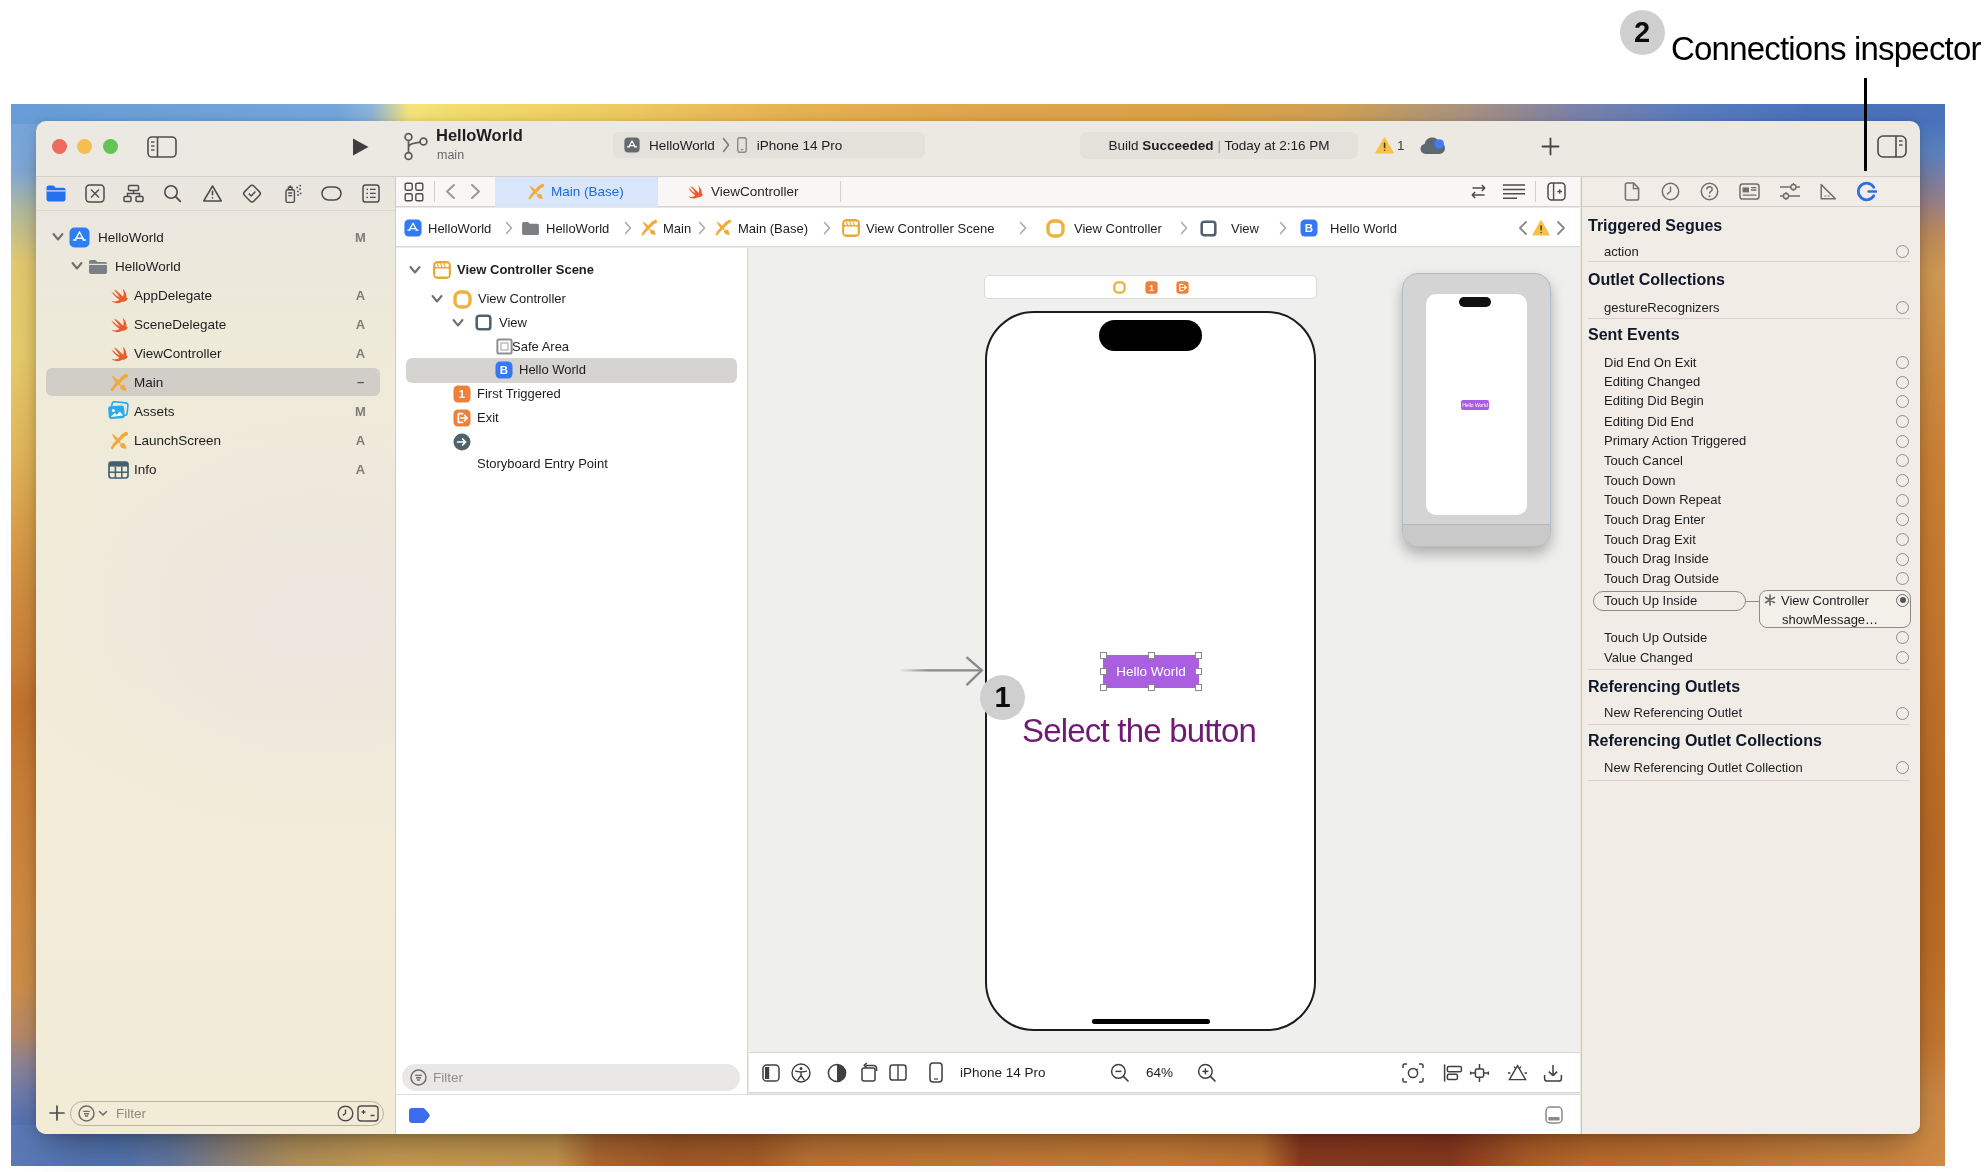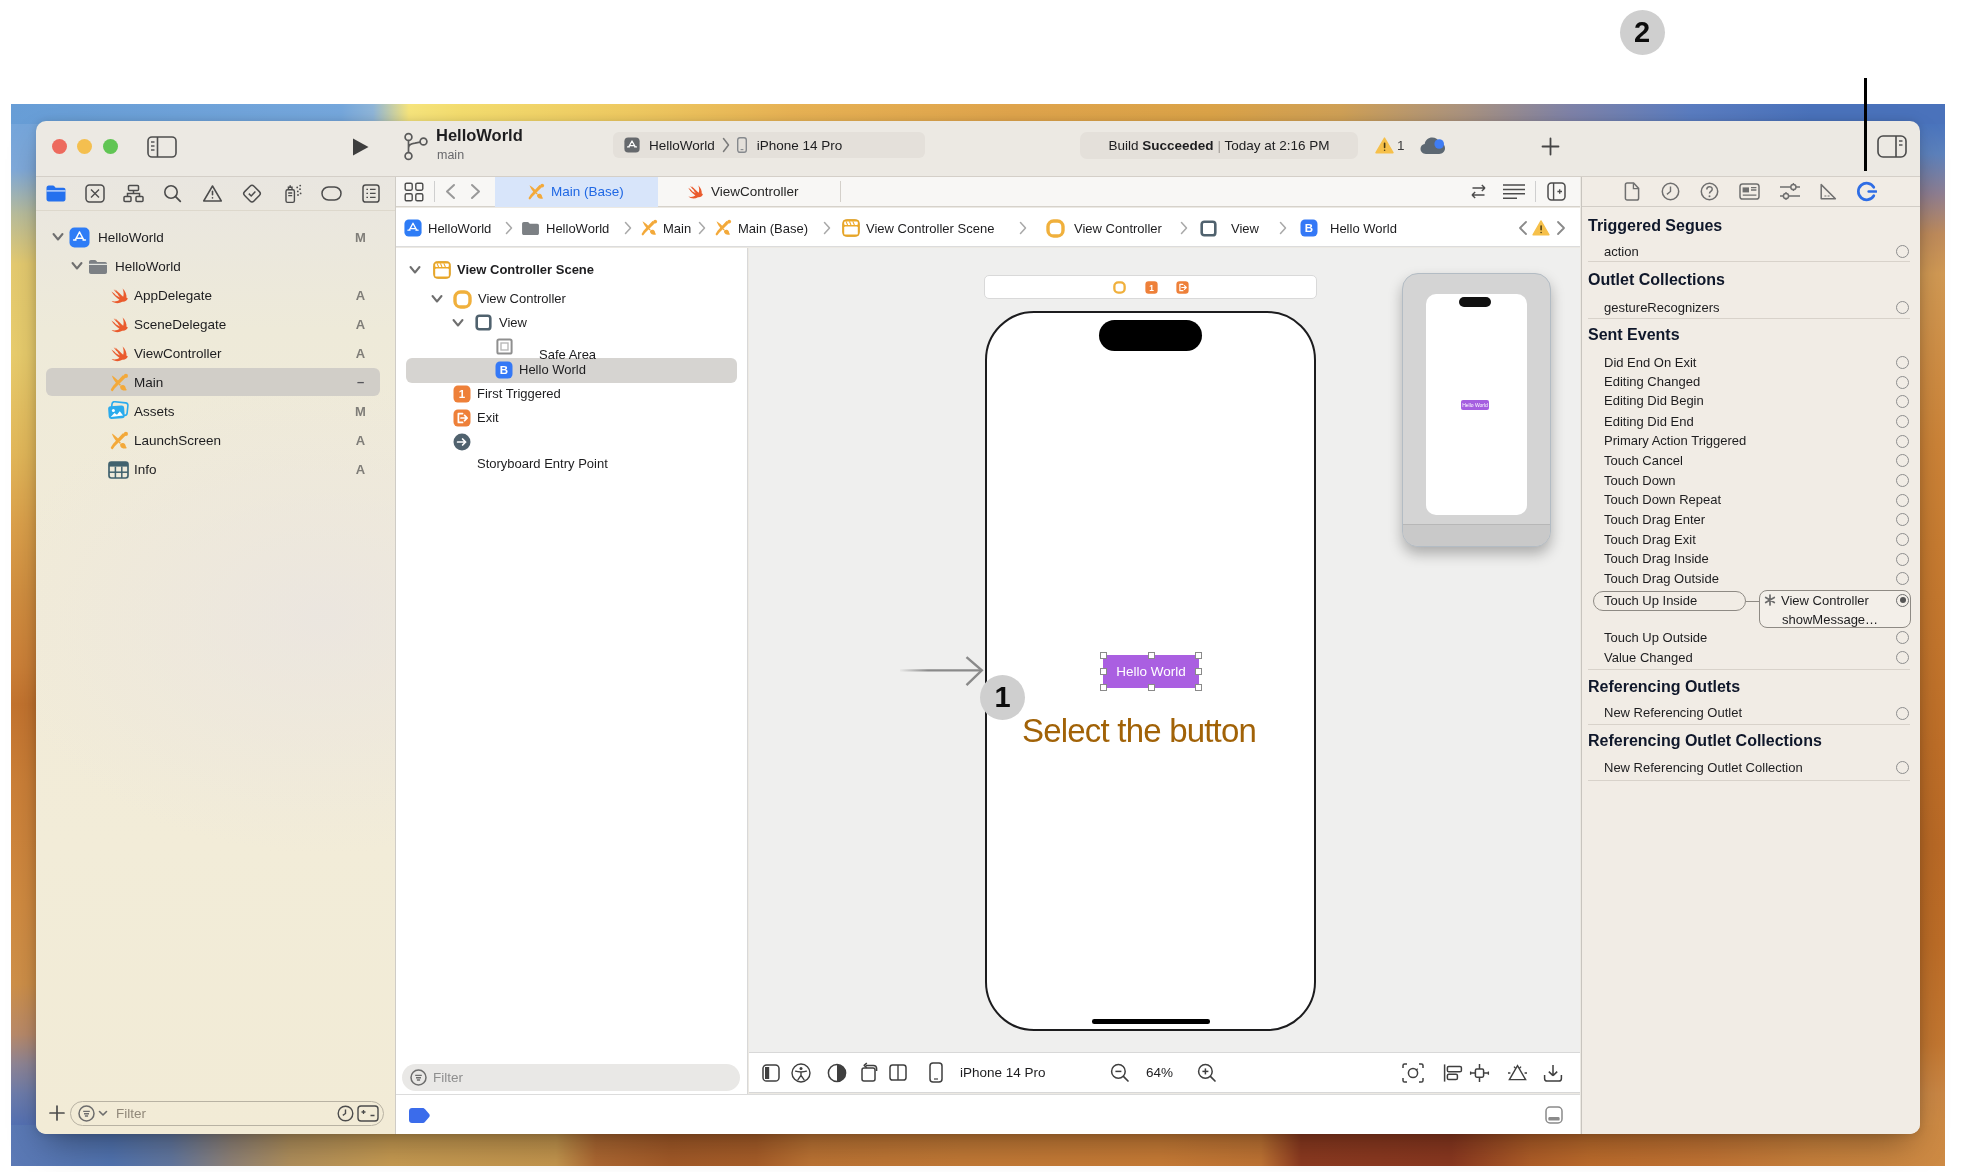--- a/index.html
+++ b/index.html
@@ -397,21 +397,21 @@
     </svg>
   <svg class="abs" style="left:475px;top:314px;" width="17" height="17" viewBox="0 0 17 17">
       <use href="#viewsq"></use>
     </svg>
   <div class="abs t13" style="left:499px;top:315px;">View</div>
 
   <svg class="abs" style="left:496px;top:338px;" width="17" height="17" viewBox="0 0 17 17">
     <rect x="1.4" y="1.4" width="14.2" height="14.2" rx="1.6" fill="#fff" stroke="#8f8f8f" stroke-width="2"></rect>
     <rect x="5" y="5" width="7" height="7" fill="none" stroke="#b9b9b9" stroke-width="1.4"></rect>
   </svg>
-  <div class="abs t13" style="left:539px;top:339px;margin-top:8px;">Safe Area</div>
+  <div class="abs t13" style="left:512px;top:339px;">Safe Area</div>
 
   <svg class="abs" style="left:495px;top:361px;" width="18" height="18" viewBox="0 0 18 18">
       <use href="#bicon"></use>
     </svg>
   <div class="abs t13" style="left:519px;top:362px;">Hello World</div>
 
   <svg class="abs" style="left:453px;top:385px;" width="18" height="18" viewBox="0 0 18 18">
     <rect x="0.5" y="0.5" width="17" height="17" rx="4.4" fill="#ee8039"></rect>
     <text x="9" y="13.4" text-anchor="middle" font-family="Liberation Sans" font-size="11.5" font-weight="bold" fill="#fff">1</text>
   </svg>
@@ -649,23 +649,24 @@
   <div class="abs ihdr" style="left:1588px;top:678px;">Referencing Outlets</div>
   <div class="abs irow" style="top:705.4px;">New Referencing Outlet</div>
     <div class="abs radio" style="top:706.9px;"></div>
   <div class="abs isep" style="top:724.3px;"></div>
   <div class="abs ihdr" style="left:1588px;top:732px;">Referencing Outlet Collections</div>
   <div class="abs irow" style="top:759.5px;">New Referencing Outlet Collection</div>
     <div class="abs radio" style="top:760.9px;"></div>
   <div class="abs isep" style="top:779.5px;"></div>
 
   <div class="abs" style="left:1619.5px;top:10px;width:45px;height:45px;border-radius:50%;background:#cfcfcf;text-align:center;line-height:45px;font-size:29px;font-weight:700;color:#0c0c0c;">2</div>
+  <div class="abs" style="left:1671px;top:30px;font-size:33px;letter-spacing:-0.8px;color:#000;white-space:nowrap;">Connections inspector</div>
   <div class="abs" style="left:1864px;top:78px;width:3px;height:93px;background:#000;"></div>
   <div class="abs" style="left:980px;top:674.5px;width:45px;height:45px;border-radius:50%;background:#cfcfcf;text-align:center;line-height:45px;font-size:29px;font-weight:700;color:#0c0c0c;">1</div>
-  <div class="abs" style="left:1022px;top:712px;font-size:33px;letter-spacing:-0.8px;color:#a16207;white-space:nowrap;">Select the button</div>
+  <div class="abs" style="left:1022px;top:712px;font-size:33px;letter-spacing:-0.8px;color:#701a75;white-space:nowrap;">Select the button</div>
   <svg class="abs" style="left:898px;top:655px;" width="86" height="32" viewBox="0 0 86 32">
     <defs>
         <linearGradient id="ag" gradientUnits="userSpaceOnUse" x1="0" y1="0" x2="86" y2="0">
           <stop offset="0" stop-color="#8a8a8a" stop-opacity="0"></stop>
           <stop offset="0.35" stop-color="#8a8a8a"></stop>
         </linearGradient>
       </defs>
     <line x1="2" y1="15.4" x2="82" y2="15.4" stroke="url(#ag)" stroke-width="2.4"></line>
     <path d="M68.5 2.2 L83.8 15.4 L68.5 30.2" fill="none" stroke="#8a8a8a" stroke-width="2.4"></path>
   </svg>

